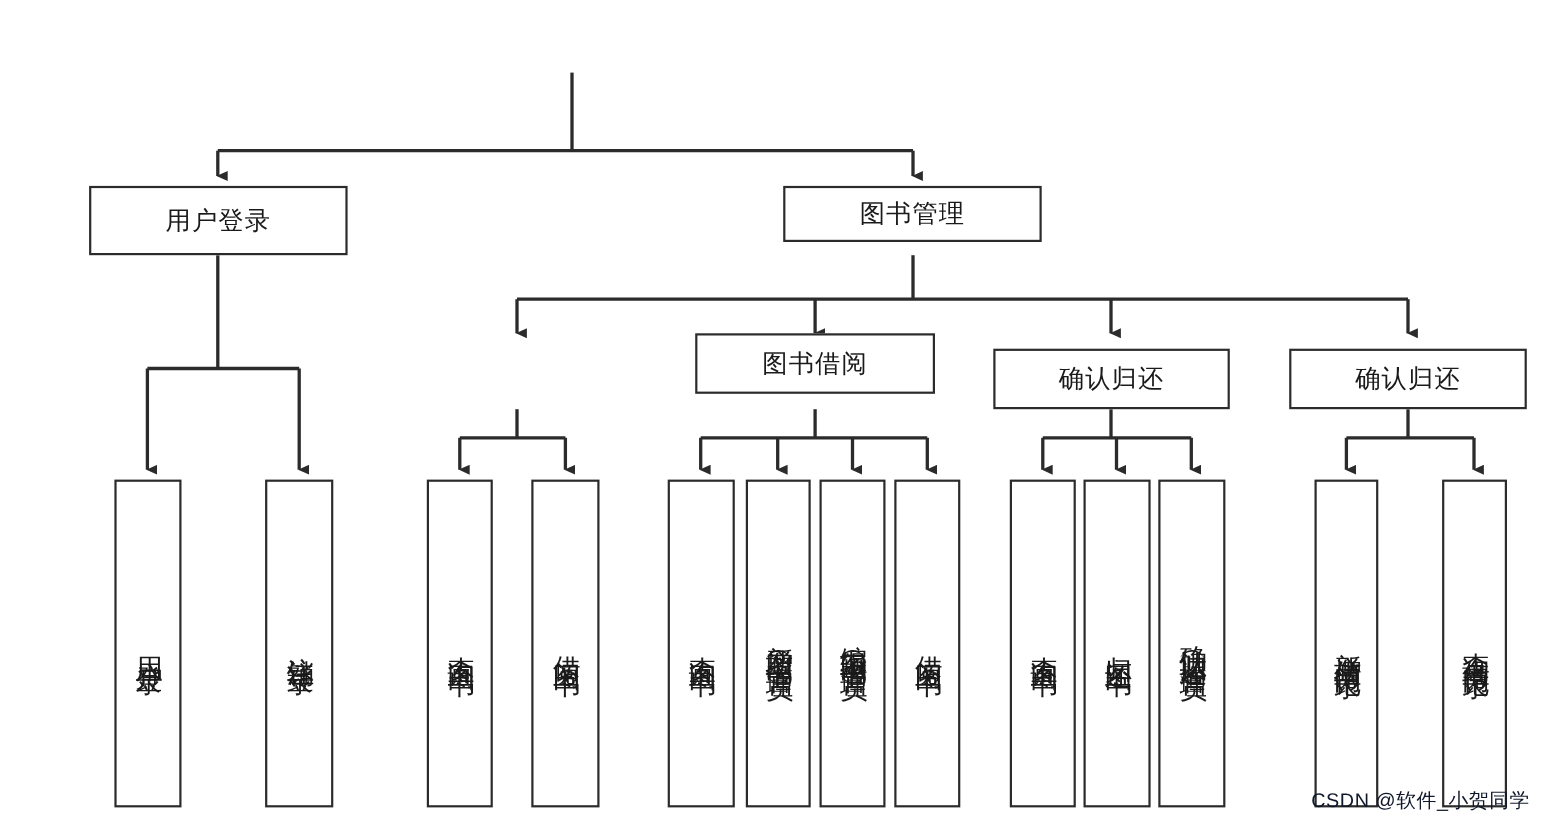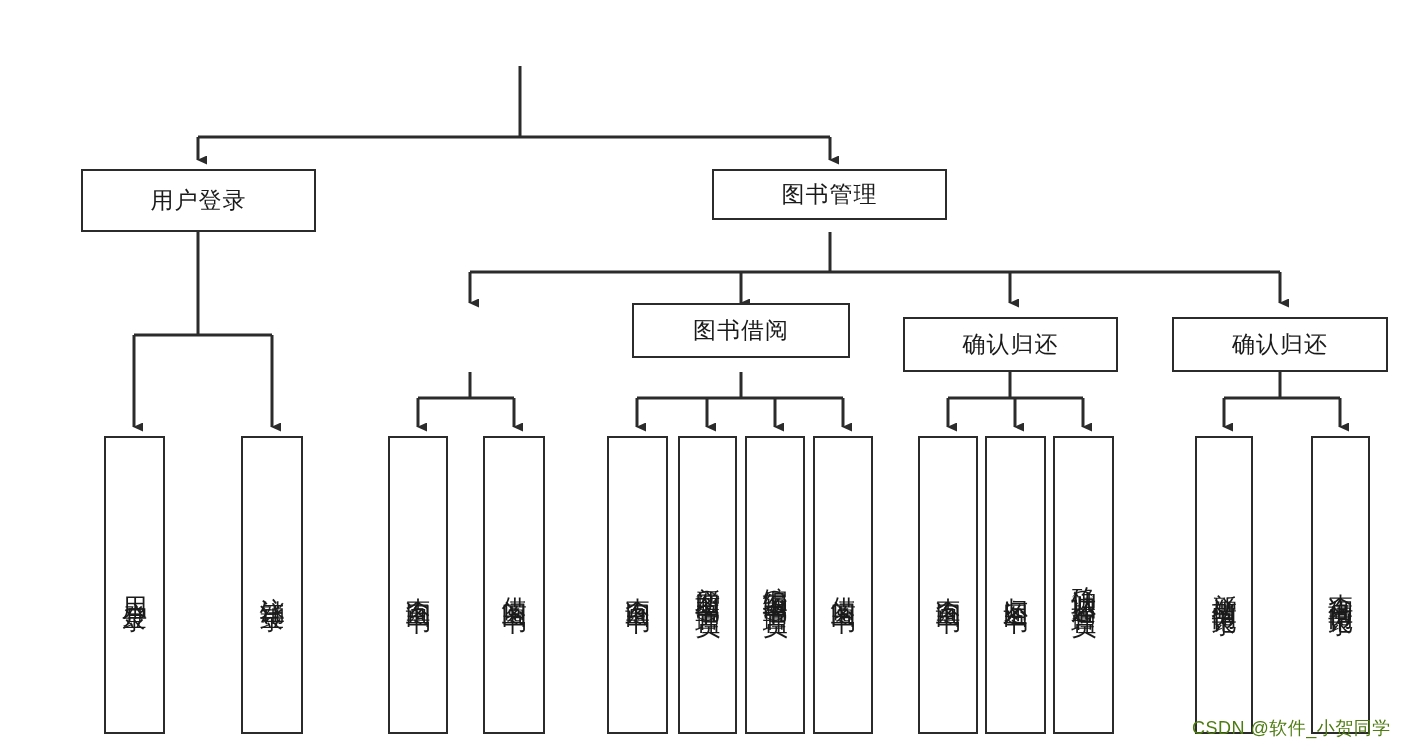--- a/index.html
+++ b/index.html
@@ -49,21 +49,21 @@
     line-height: 1.26;
     letter-spacing: 4px;
     white-space: nowrap;
     padding: 6px 0;
   }
   .node-label {
     display: block;
   }
   .watermark {
     position: absolute;
-    color: #4d7c0f;
+    color: #0f172a;
     font-size: 18px;
     letter-spacing: 0.5px;
     white-space: nowrap;
     user-select: none;
   }
 </style>
 </head>
 <body>
 
 <div id="diagram-root">

